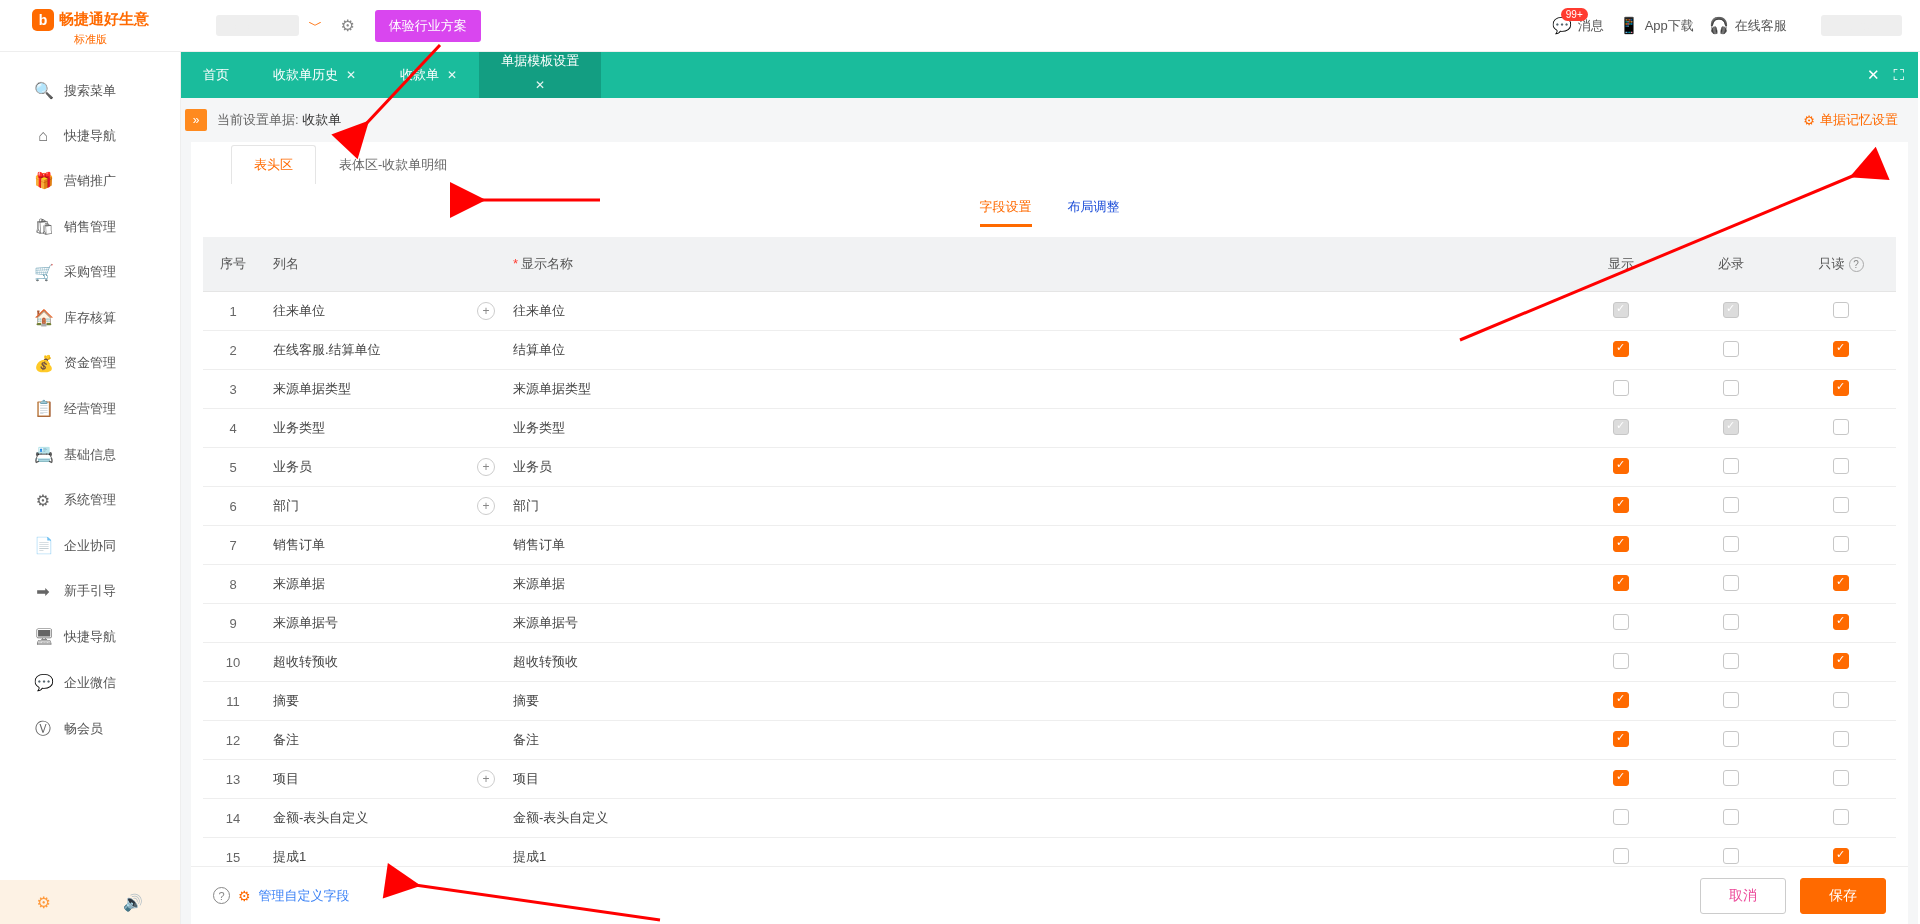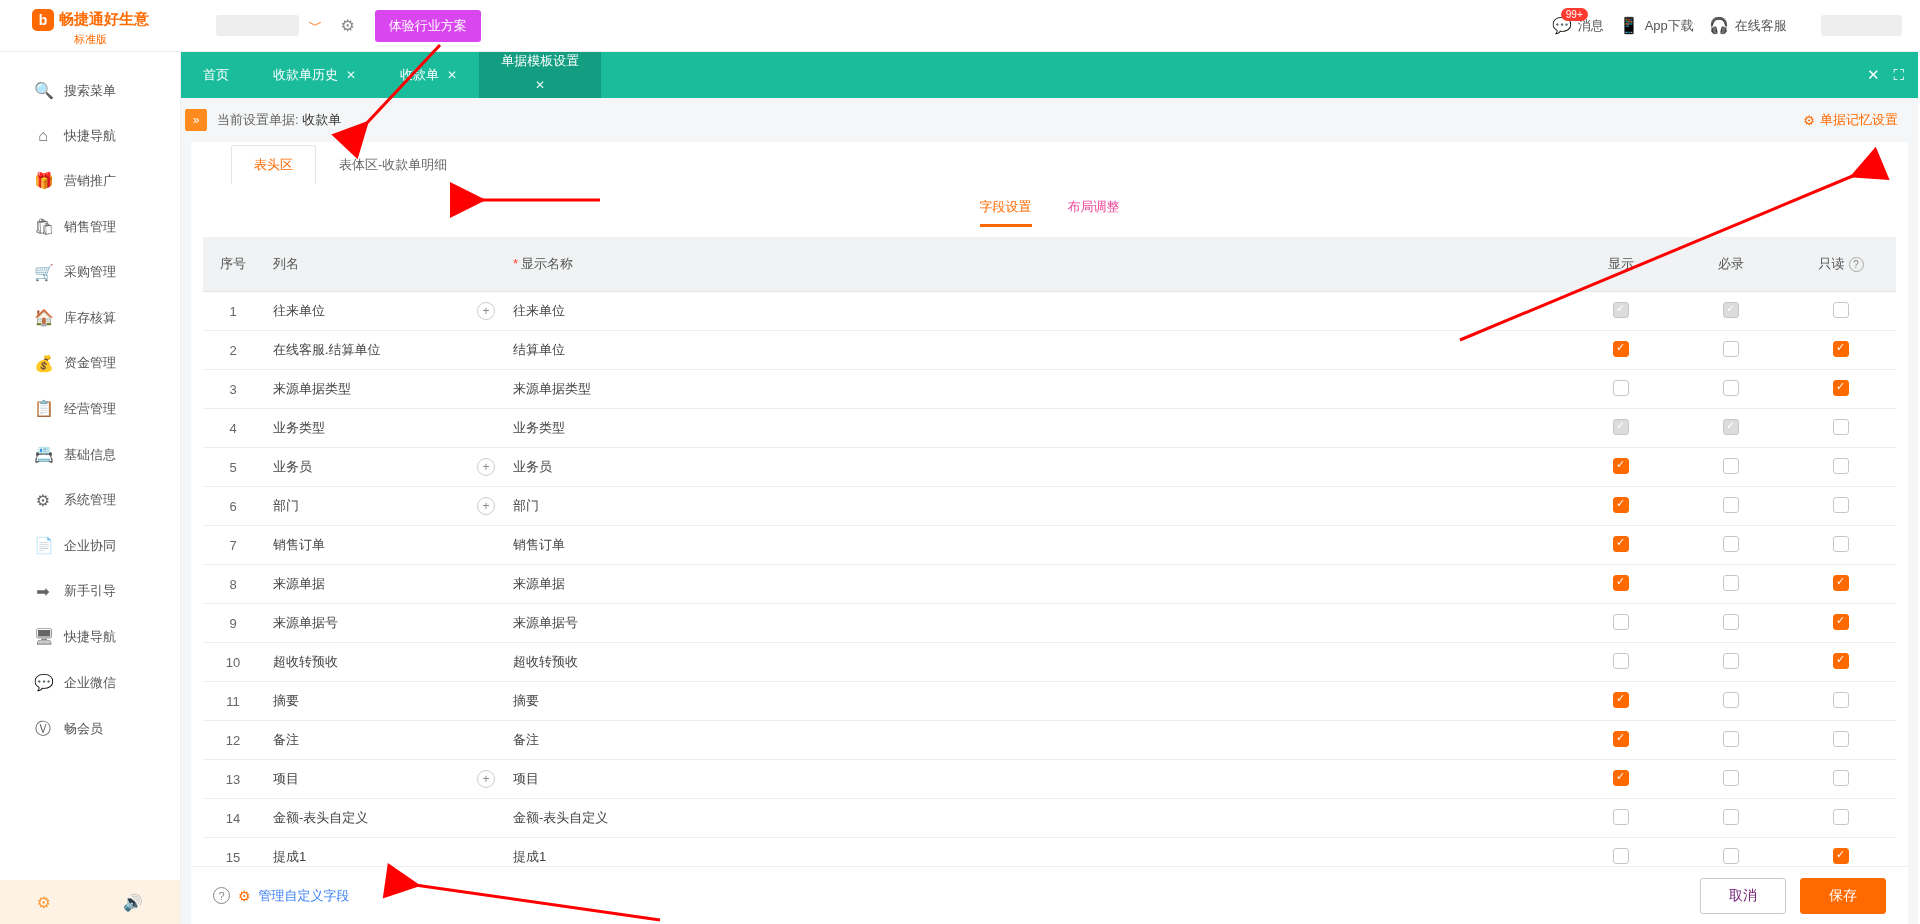--- a/index.html
+++ b/index.html
@@ -48,21 +48,21 @@
 .ctx-val { color: #333; }
 .ctx-spacer { flex: 1; }
 .memory-link { color: #ff6a00; display: flex; align-items: center; gap: 5px; cursor: pointer; }
 
 
 .panel { background: #fff; margin: 0 10px; position: absolute; left: 0; right: 0; top: 44px; bottom: 0; display: flex; flex-direction: column; }
 .panel-tabs { display: flex; align-items: flex-end; padding-left: 40px; height: 42px; }
 .ptab { padding: 10px 22px; color: #666; cursor: pointer; border: 1px solid transparent; border-bottom: none; }
 .ptab.active { color: #ff6a00; border-color: #e5e5e5; background: #fff; border-radius: 3px 3px 0 0; }
 .sub-tabs { display: flex; justify-content: center; gap: 36px; padding: 14px 0 10px; }
-.stab { padding-bottom: 8px; cursor: pointer; color: #ec4899; }
+.stab { padding-bottom: 8px; cursor: pointer; color: #1d4ed8; }
 .stab.active { color: #ff6a00; border-bottom: 3px solid #ff6a00; }
 
 
 .tbl-wrap { flex: 1; overflow-y: auto; padding: 0 12px; }
 table { width: 100%; border-collapse: collapse; }
 thead th { background: #f1f2f3; text-align: left; padding: 18px 10px; font-weight: 500; color: #555; border-bottom: 1px solid #e5e5e5; }
 thead th.center { text-align: center; }
 tbody td { padding: 9.5px 10px; border-bottom: 1px solid #eee; color: #444; }
 tbody td.idx { text-align: center; color: #666; width: 60px; }
 .col-name-cell { position: relative; }
@@ -77,21 +77,21 @@
 .help-q { display:inline-block; width:15px; height:15px; border:1px solid #aaa; border-radius:50%; font-size:10px; color:#888; text-align:center; line-height:14px; margin-left:4px; cursor:pointer;}
 
 
 .foot { height: 58px; border-top: 1px solid #eee; display: flex; align-items: center; padding: 0 22px; background: #fff; }
 .foot-left { display: flex; align-items: center; gap: 8px; }
 .foot-left .q { width: 17px; height: 17px; border: 1.5px solid #888; border-radius: 50%; display: flex; align-items: center; justify-content: center; font-size: 11px; color: #888; }
 .foot-left .gear { color: #ff6a00; font-size: 14px; }
 .foot-link { color: #3b82f6; cursor: pointer; }
 .foot-spacer { flex: 1; }
 .btn { padding: 8px 28px; border-radius: 3px; font-size: 14px; cursor: pointer; }
-.btn-plain { background: #fff; border: 1px solid #ccc; color: #701a75; margin-right: 14px; }
+.btn-plain { background: #fff; border: 1px solid #ccc; color: #ec4899; margin-right: 14px; }
 .btn-primary { background: #ff6a00; border: 1px solid #ff6a00; color: #fff; }
 
 
 svg.annot { position: absolute; left: 0; top: 0; pointer-events: none; }
 
 
 .tbl-wrap::-webkit-scrollbar { width: 10px; }
 .tbl-wrap::-webkit-scrollbar-thumb { background: #c9c9c9; border-radius: 5px; }
 </style>
 </head>

